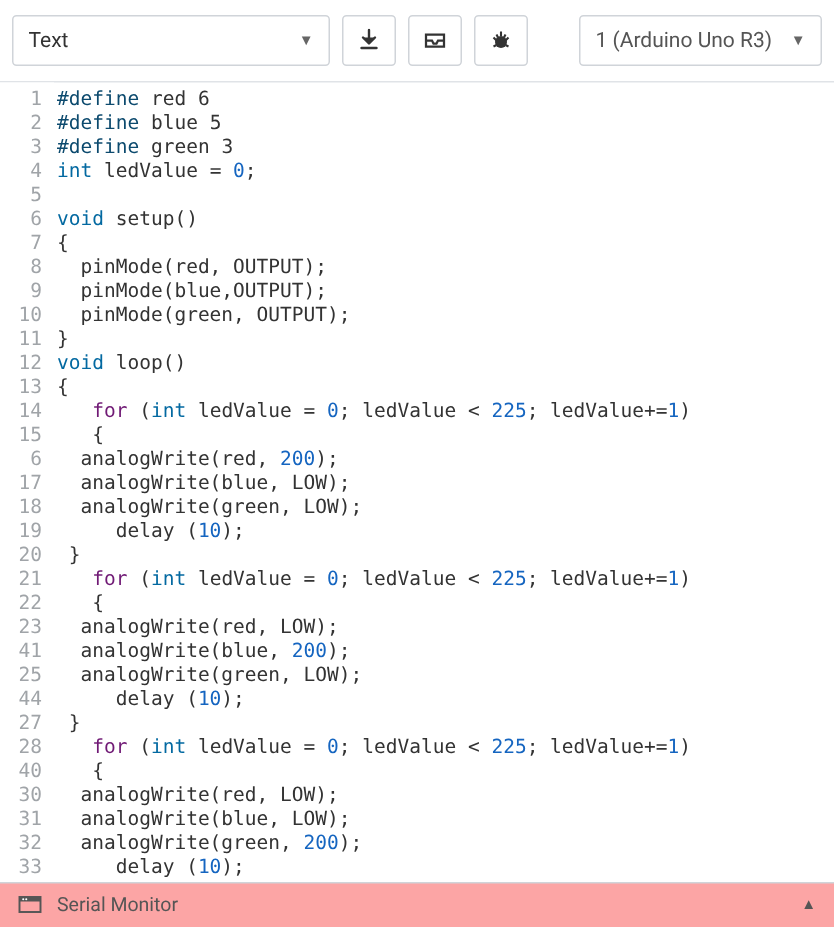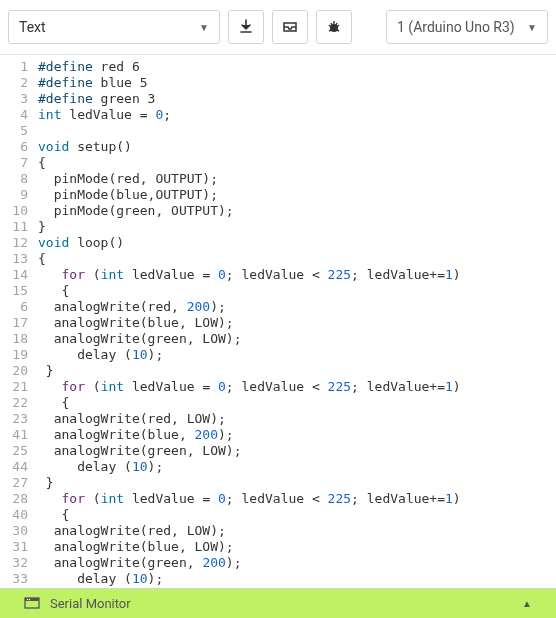--- a/index.html
+++ b/index.html
@@ -74,26 +74,26 @@
 }
 .code div { height: 16px; }
 .kw-pp { color: #0c4a6e; } 
 .kw-type { color: #0369a1; } 
 .kw-flow { color: #701a75; } 
 .num { color: #1565c0; }
 .statusbar {
   height: 30px;
   display: flex;
   align-items: center;
-  padding: 0 24px;
+  padding: 0 12px;
   gap: 10px;
   font-size: 13px;
   color: #555;
   border-top: 1px solid #d0d4d9;
-  background: #bef264;
+  background: #fca5a5;
   text-align: right;
 }
 .statusbar .caret-up {
   margin-left: auto;
   font-size: 10px;
   color: #555;
 }
 svg { display: block; }
 </style>
 </head>

